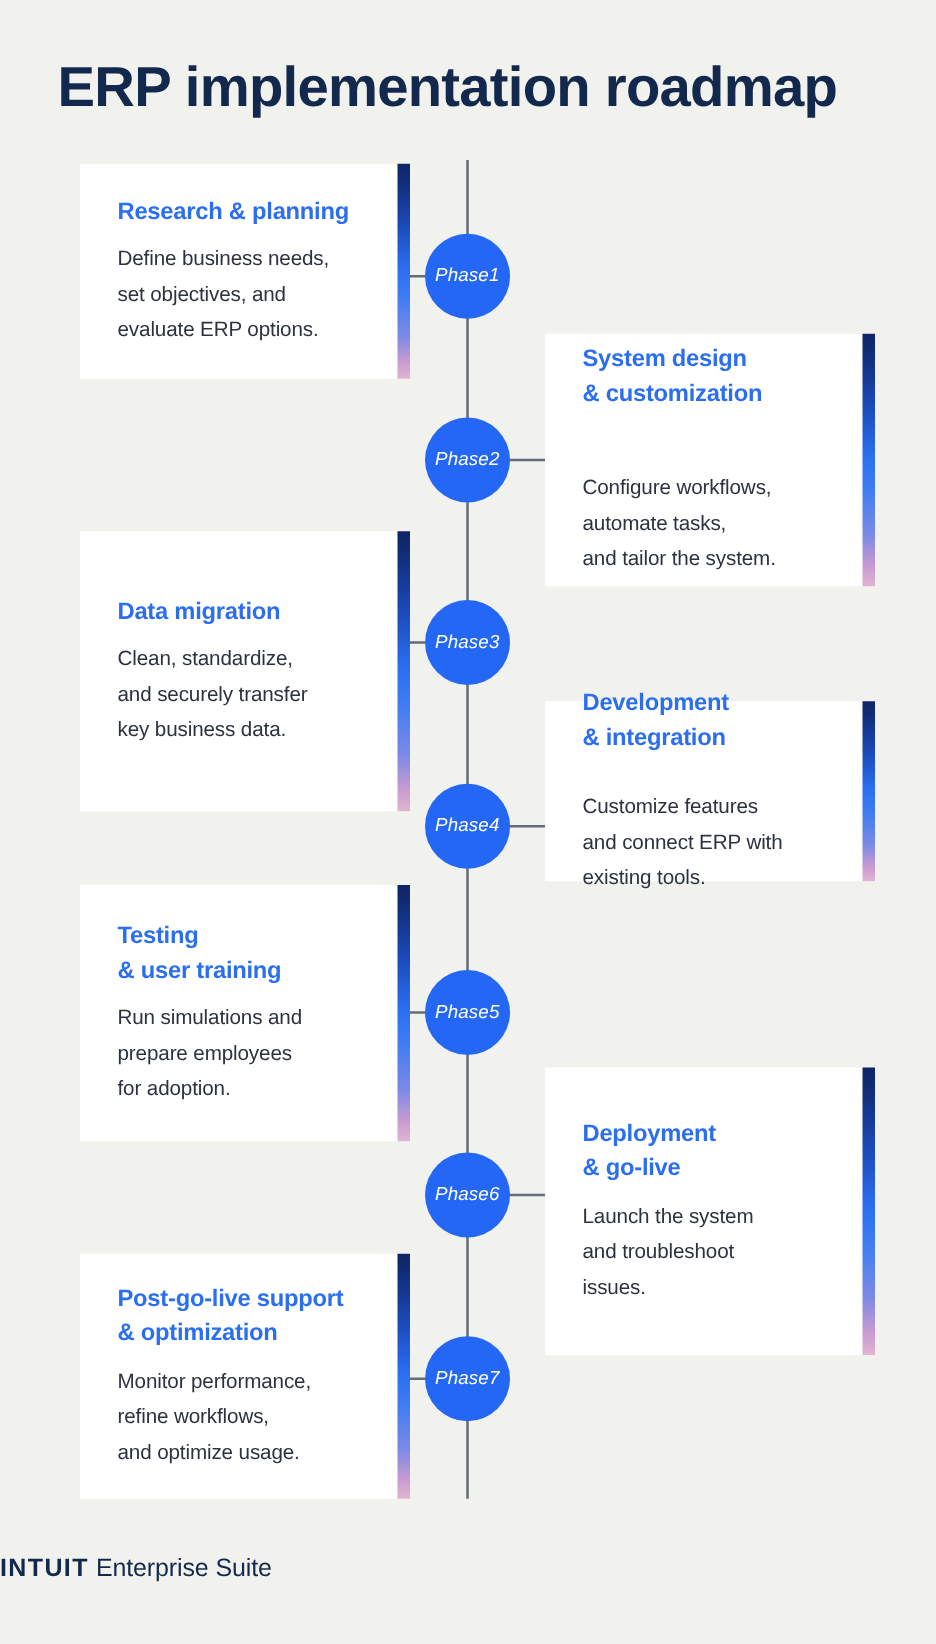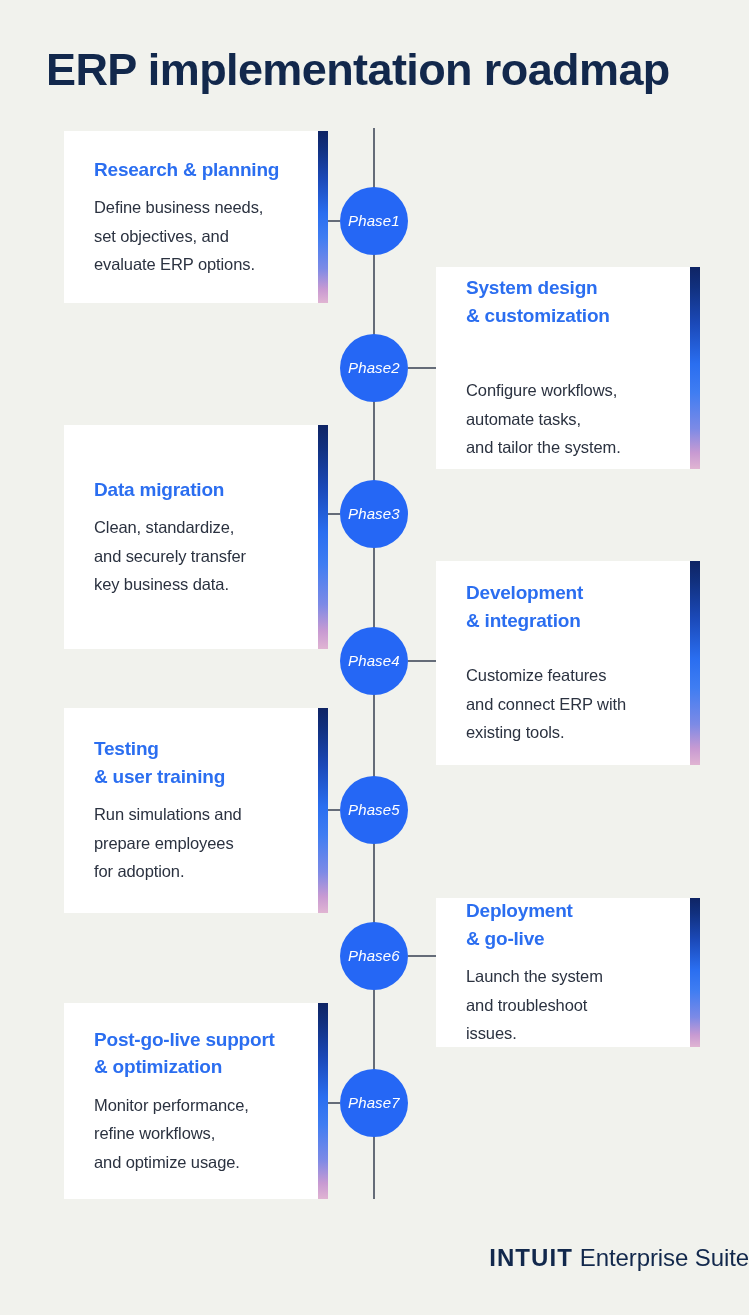--- a/index.html
+++ b/index.html
@@ -126,23 +126,23 @@
                 #c89ad2 92%,
                 #e0b4d2 100%);
   }
 
   
   #footer-logo {
     position: absolute;
     left: 0;
     right: 0;
     top: 1244px;
-    text-align: right;
+    text-align: left;
     color: #12284c;
-    font-size: 24px;
+    font-size: 20px;
     letter-spacing: 0.1px;
     white-space: nowrap;
   }
   #footer-logo .brand {
     font-weight: 700;
     letter-spacing: 1.1px;
   }
   #footer-logo .product {
     font-weight: 400;
     letter-spacing: -0.1px;
@@ -210,37 +210,37 @@
 and tailor the system.</div>
         <div class="grad-bar"></div>
       </div>
       <div class="card left" style="top: 425px; height: 224px;">
         <div class="card-title">Data migration</div>
         <div class="card-body">Clean, standardize,
 and securely transfer
 key business data.</div>
         <div class="grad-bar"></div>
       </div>
-      <div class="card right" style="top: 561px; height: 204px; gap: 17px;">
+      <div class="card right" style="top: 561px; height: 144px; gap: 17px;">
         <div class="card-title">Development
 &amp; integration</div>
         <div class="card-body">Customize features
 and connect ERP with
 existing tools.</div>
         <div class="grad-bar"></div>
       </div>
       <div class="card left" style="top: 708px; height: 205px;">
         <div class="card-title">Testing
 &amp; user training</div>
         <div class="card-body">Run simulations and
 prepare employees
 for adoption.</div>
         <div class="grad-bar"></div>
       </div>
-      <div class="card right" style="top: 854px; height: 149px; margin-top: 44px;">
+      <div class="card right" style="top: 854px; height: 230px;">
         <div class="card-title">Deployment
 &amp; go-live</div>
         <div class="card-body">Launch the system
 and troubleshoot
 issues.</div>
         <div class="grad-bar"></div>
       </div>
       <div class="card left" style="top: 1003px; height: 196px;">
         <div class="card-title">Post-go-live support
 &amp; optimization</div>

